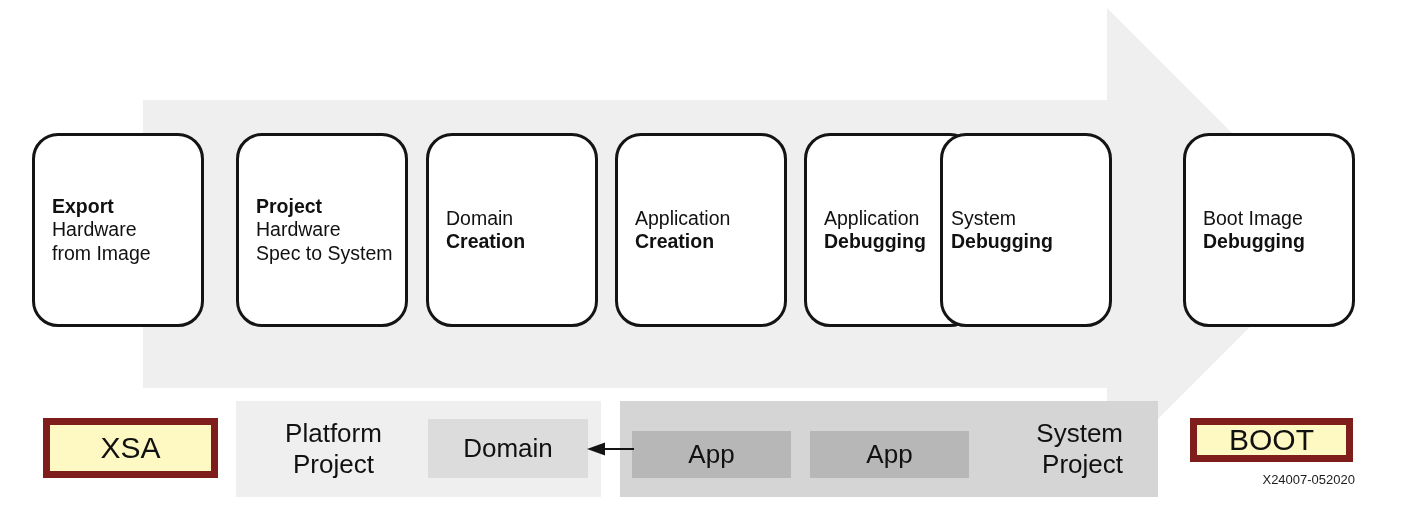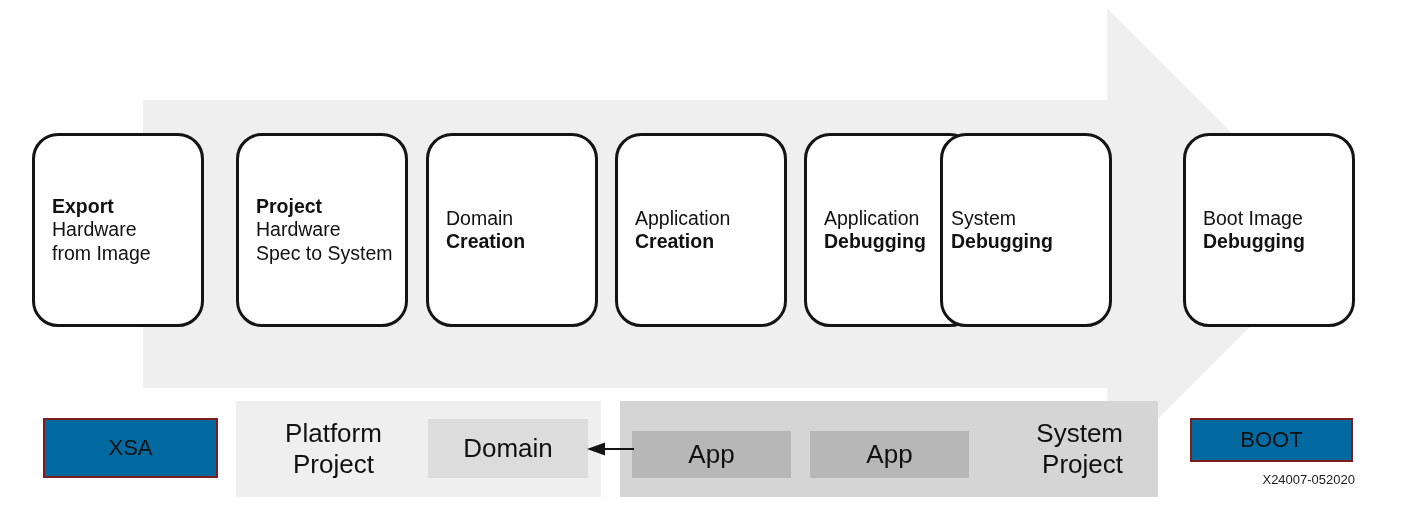--- a/index.html
+++ b/index.html
@@ -44,27 +44,27 @@
   .s0 { left: 32px; }
   .s1 { left: 236px; }
   .s2 { left: 426px; }
   .s3 { left: 615px; }
   .s4 { left: 804px; }
   .s5 { left: 940px; padding-left: 8px; }
   .s6 { left: 1183px; }
 
   .io-box {
     position: absolute;
-    background: #0369a1;
-    border: 2px solid #7f1d1d;
+    background: #fef9c3;
+    border: 7px solid #7f1d1d;
     box-sizing: border-box;
     display: flex;
     align-items: center;
     justify-content: center;
-    font-size: 22px;
+    font-size: 30px;
     z-index: 2;
   }
   .xsa-box  { left: 43px;   top: 418px; width: 175px; height: 60px; }
   .boot-box { left: 1190px; top: 418px; width: 163px; height: 44px; }
 
   .platform-container {
     position: absolute;
     left: 236px; top: 401px;
     width: 365px; height: 96px;
     background: #efefef;

